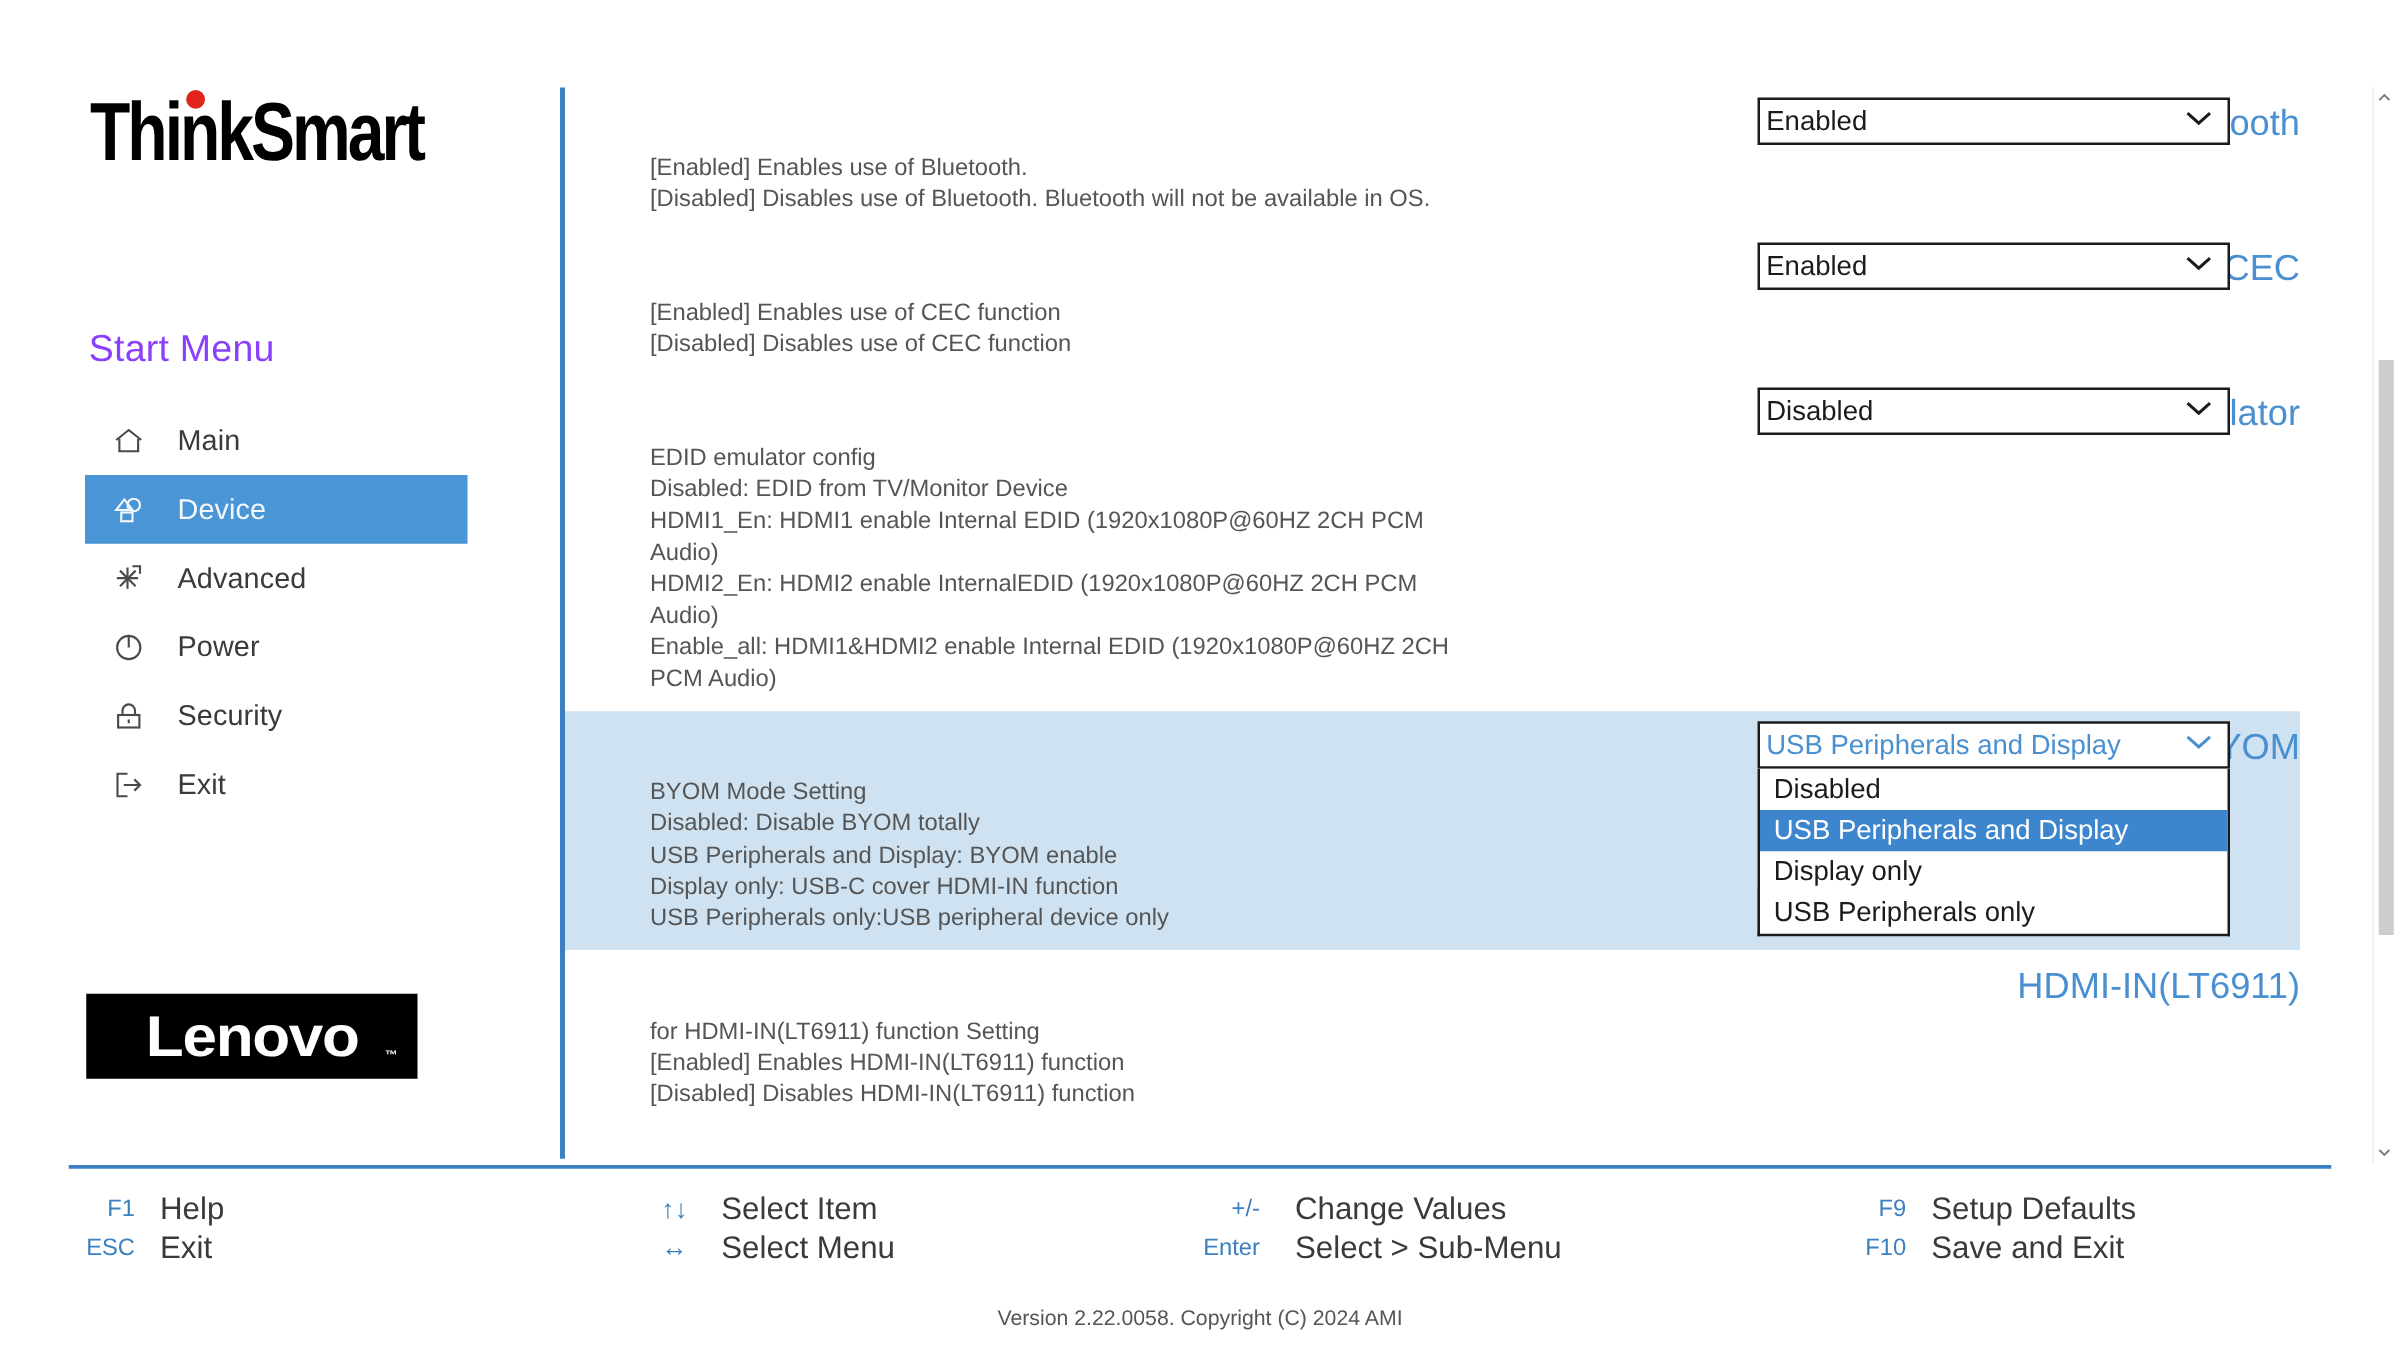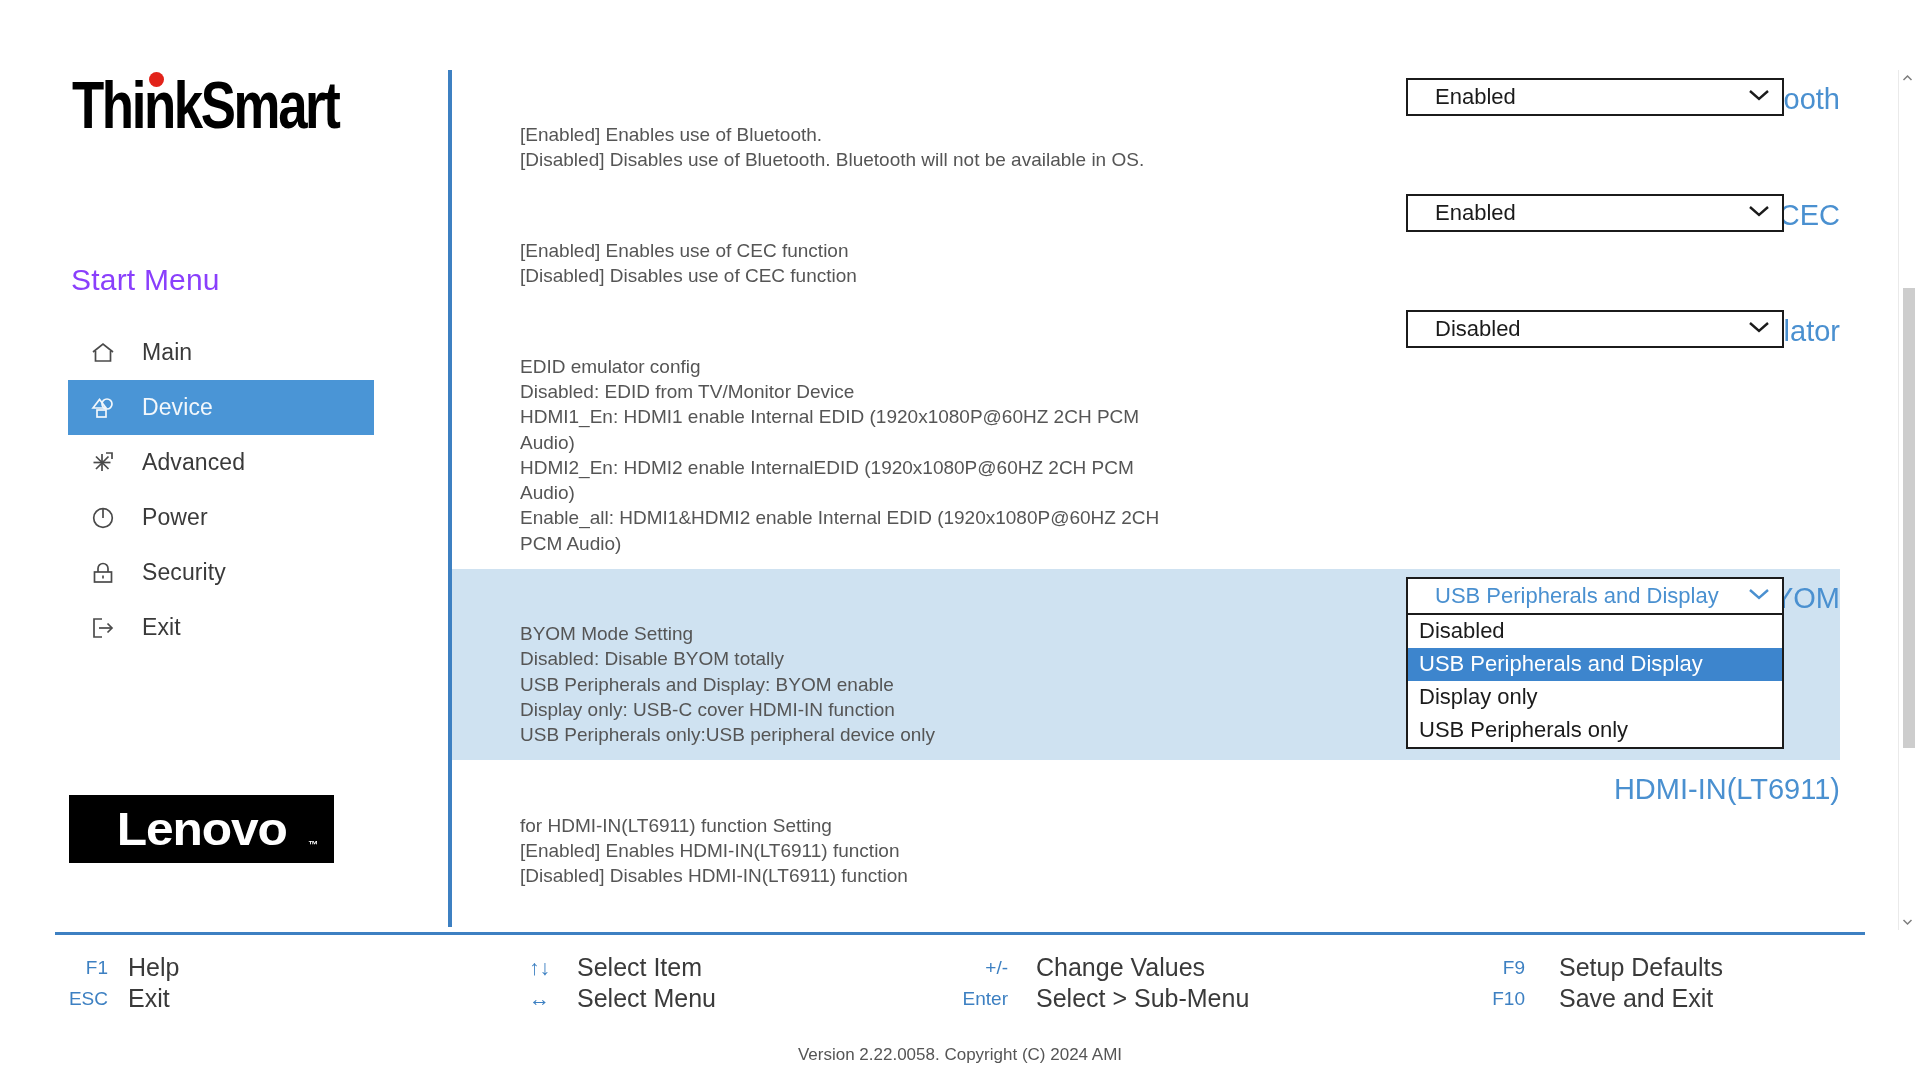--- a/index.html
+++ b/index.html
@@ -161,21 +161,21 @@
     width: 378px; height: 38px;
     border: 2px solid #1b1b1b;
     background: #ffffff;
     display: flex;
     align-items: center;
     cursor: pointer;
   }
   .select-box .sel-val {
     font-size: 22px;
     color: #1b1b1b;
-    padding-left: 27px;
+    padding-left: 5px;
     line-height: 1;
   }
   .select-box.open-trigger .sel-val { color: #4a90d0; }
   .chev {
     position: absolute;
     right: 12px; top: 50%;
     transform: translateY(-50%);
   }
 
   
@@ -285,21 +285,21 @@
   #col1 { left: 62px; }
   #col1 .fk-key { width: 46px; }
   #col2 { left: 520px; }
   #col2 .fk-arrow { width: 30px; }
   #col2 .fk-desc { margin-left: 27px; }
   #col3 { left: 940px; }
   #col3 .fk-key { width: 68px; }
   #col3 .fk-desc { margin-left: 28px; }
   #col4 { left: 1467px; }
   #col4 .fk-key { width: 58px; }
-  #col4 .fk-desc { margin-left: 34px; }
+  #col4 .fk-desc { margin-left: 20px; }
 
   .version {
     position: absolute;
     left: 0; top: 1045px;
     width: 1920px;
     text-align: center;
     font-size: 17px;
     color: #555555;
   }
 </style>

